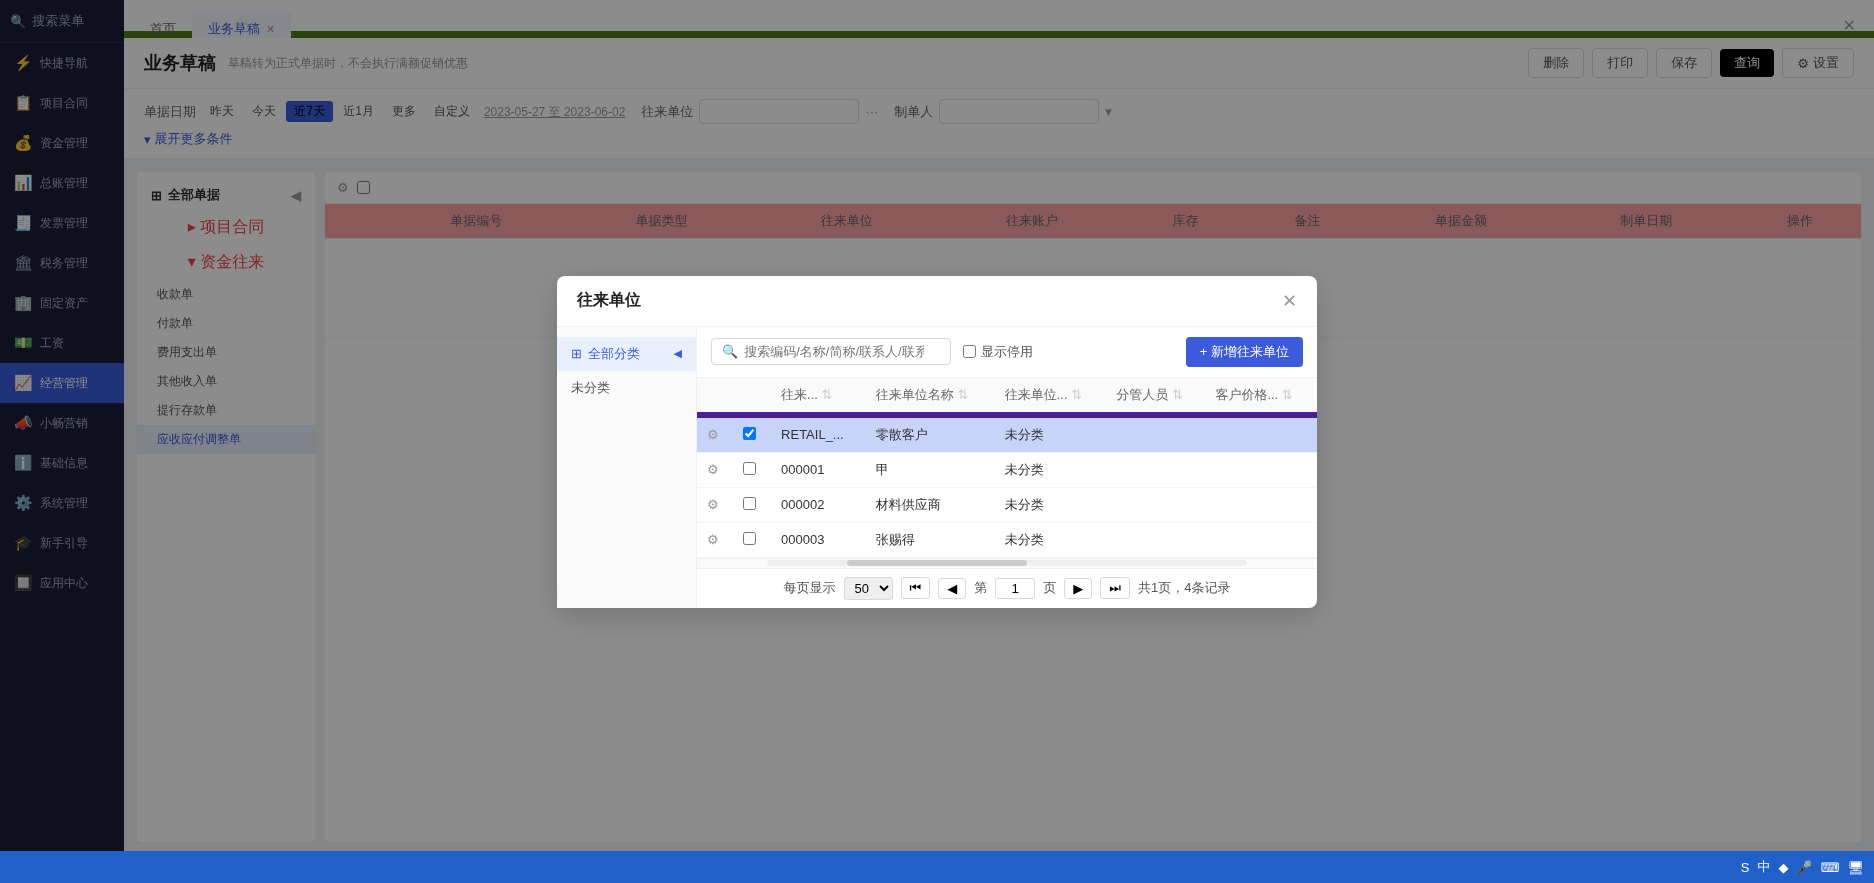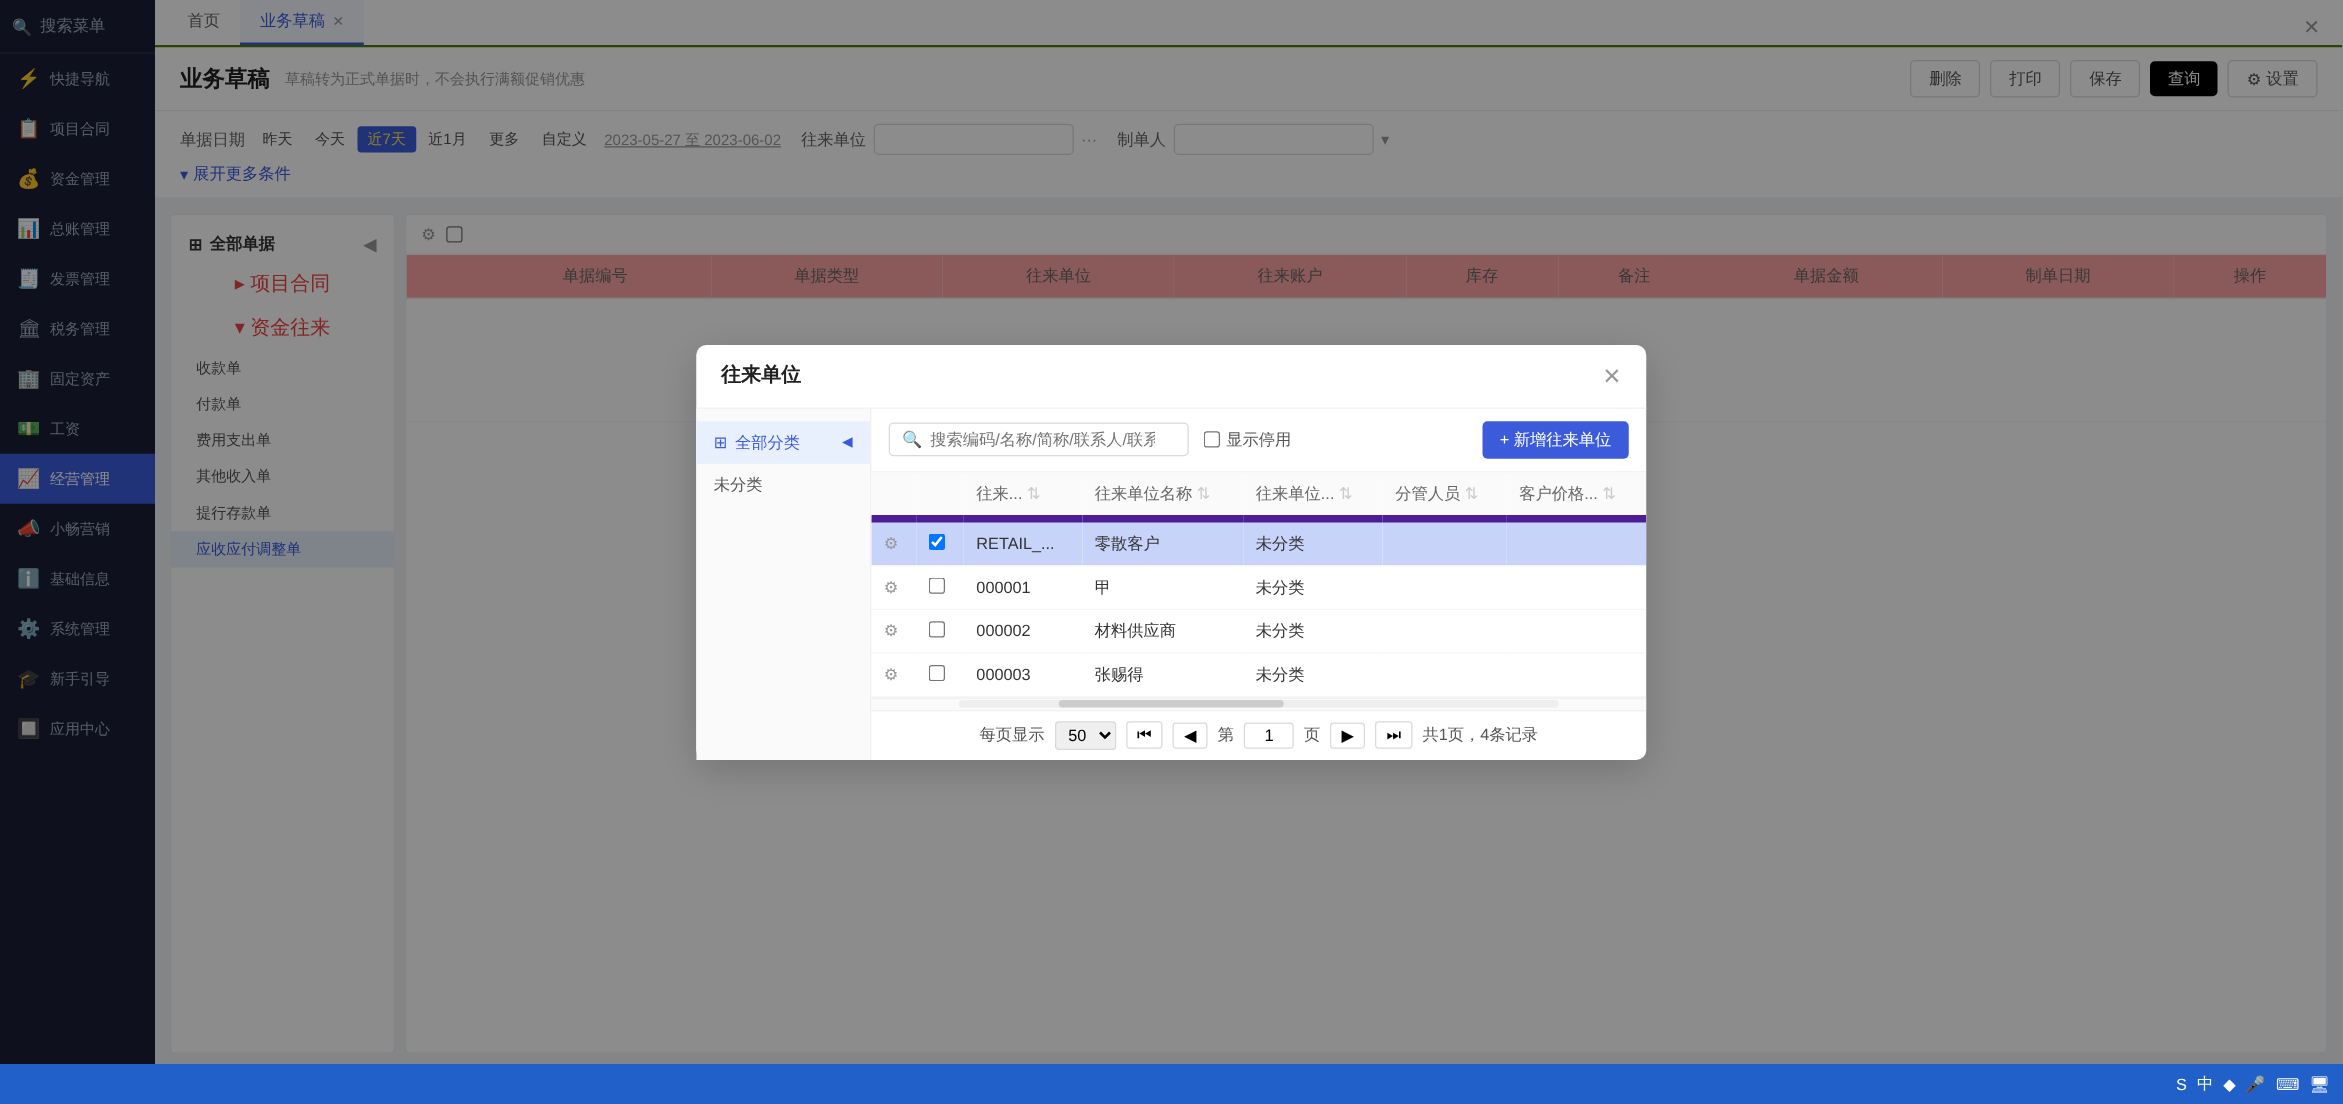--- a/index.html
+++ b/index.html
@@ -31,23 +31,23 @@
     .sidebar-item.active { background: #3b5bdb; color: #fff; }
     .sidebar-icon { font-size: 15px; width: 18px; text-align: center; }
     .sidebar-label { font-size: 12px; }
 
     
     .main { flex: 1; display: flex; flex-direction: column; overflow: hidden; }
 
     
     .tab-bar {
       background: #fff;
-      border-bottom: 2px solid #4d7c0f;
-      display: flex; align-items: flex-end;
-      padding: 0 10px;
+      border-bottom: 7px solid #4d7c0f;
+      display: flex; align-items: flex-start;
+      padding: 12px 10px;
       height: 38px;
       gap: 0;
     }
     .tab {
       padding: 8px 16px; font-size: 13px; cursor: pointer;
       color: #666; border-bottom: 2px solid transparent;
       display: flex; align-items: center; gap: 6px;
     }
     .tab.active { color: #3b5bdb; border-bottom: 2px solid #3b5bdb; background: #f5f7ff; }
     .tab-close { font-size: 11px; color: #999; }
@@ -70,21 +70,21 @@
     .filter-bar {
       background: #fff;
       padding: 10px 20px;
       border-bottom: 1px solid #eee;
     }
     .filter-row { display: flex; align-items: center; gap: 16px; flex-wrap: wrap; }
     .filter-item { display: flex; align-items: center; gap: 6px; font-size: 13px; color: #555; }
     .filter-label { color: #666; white-space: nowrap; text-align: center; }
     .date-tabs { display: flex; gap: 2px; }
     .date-tab { padding: 2px 8px; border-radius: 3px; cursor: pointer; font-size: 12px; color: #555; }
-    .date-tab.active { background: #3b5bdb; color: #fde047; }
+    .date-tab.active { background: #3b5bdb; color: #000000; font-family: Liberation Mono, monospace; }
     .date-range { font-size: 12px; color: #999; margin-top: 2px; text-decoration: underline; }
     .filter-input { border: 1px solid #d9d9d9; border-radius: 4px; padding: 4px 8px; font-size: 13px; color: #333; width: 160px; }
     .expand-btn { color: #3b5bdb; cursor: pointer; font-size: 13px; display: flex; align-items: center; gap: 4px; }
 
     
     .content-area {
       flex: 1;
       padding: 12px;
       overflow: auto;
       position: relative;

